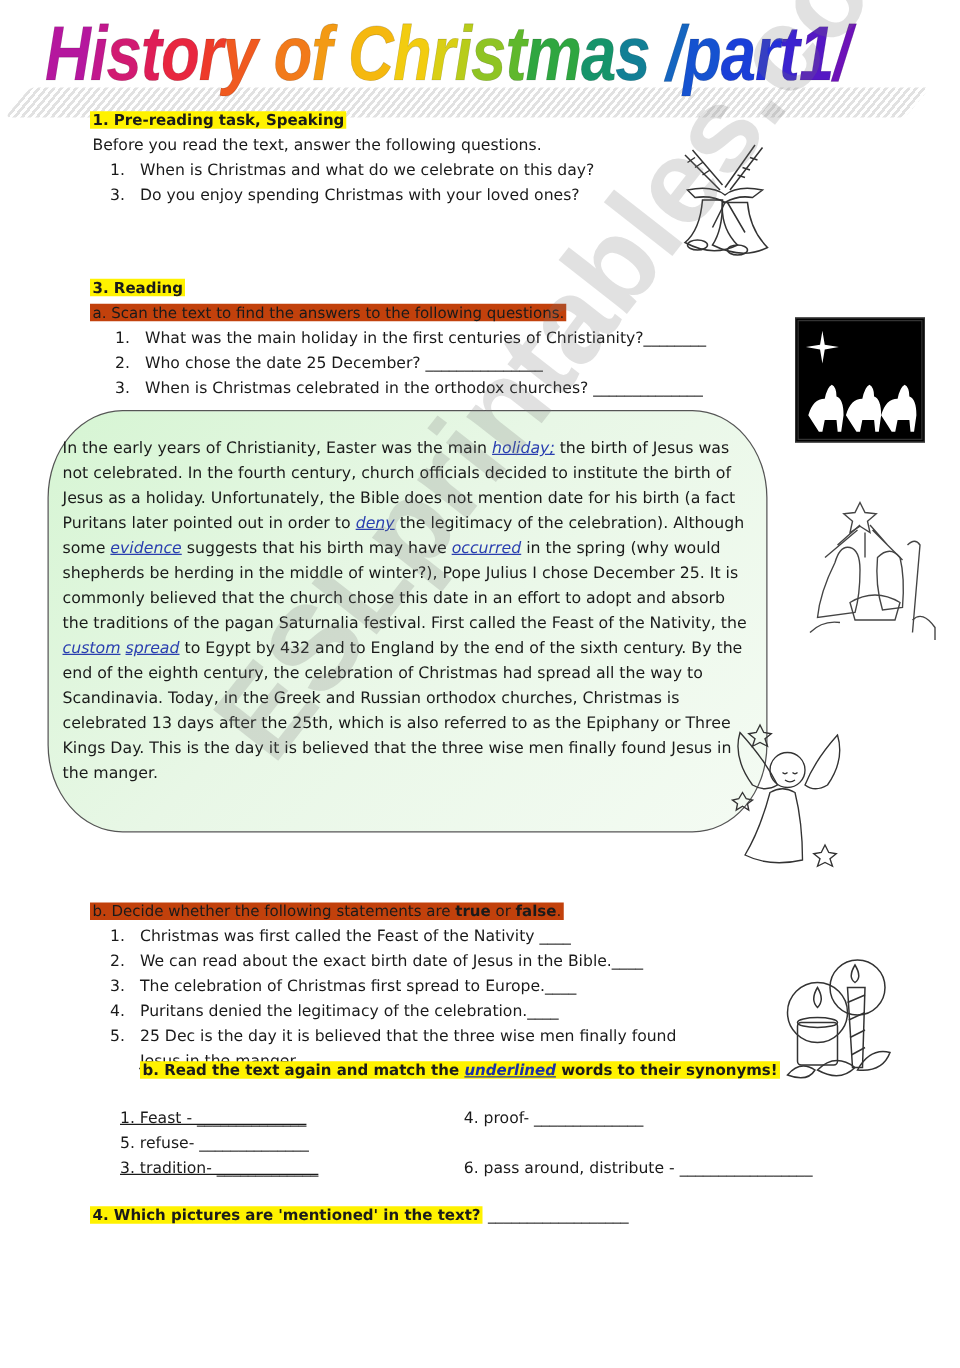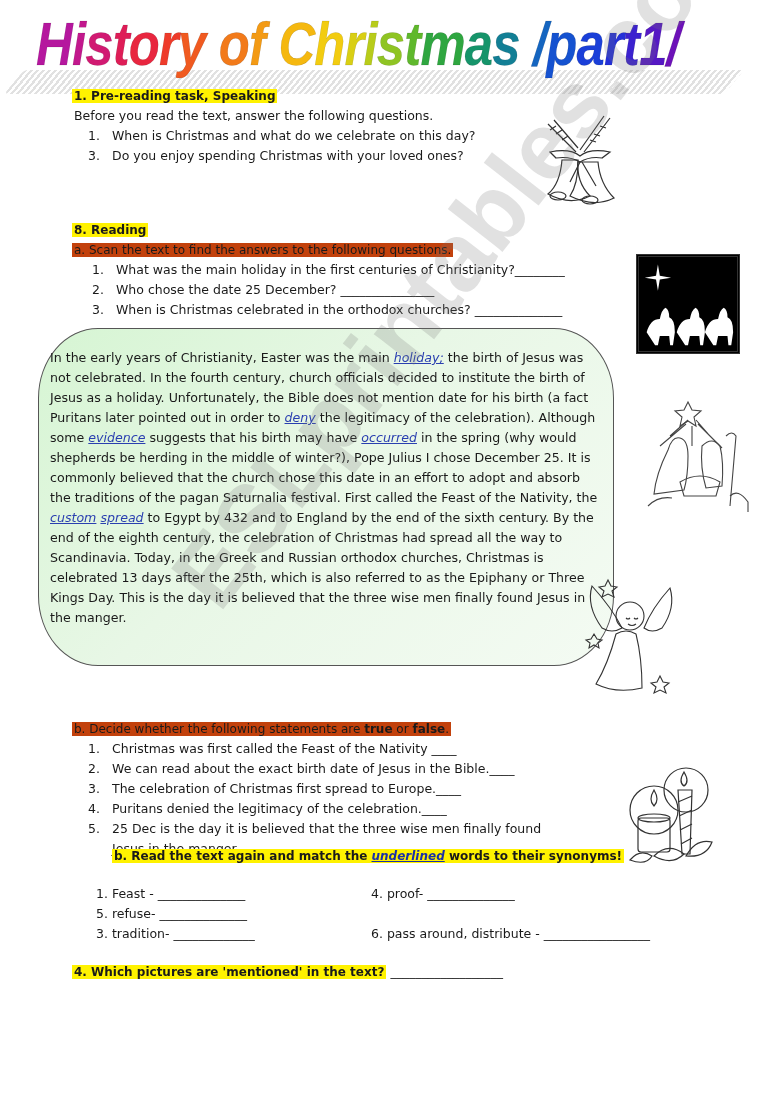--- a/index.html
+++ b/index.html
@@ -32,21 +32,21 @@
 
     .watermark { position: absolute; left: 150px; top: 560px; font-family: "Liberation Sans", sans-serif;
       font-weight: bold; font-size: 96px; color: rgba(120,120,120,.22); transform: rotate(-52deg);
       transform-origin: left top; white-space: nowrap; pointer-events: none; }
 
     .pic { position: absolute; }
     .pic svg { width: 100%; height: 100%; }
     .kings-box { border: 3px double #333; background: #000; }
     .vocab-grid { position: absolute; left: 96px; top: 884px; width: 620px; }
     .vocab-row { display: flex; height: 20px; line-height: 20px; white-space: nowrap; }
-    .vocab-row .c1 { width: 275px; }
+    .vocab-row .c1 { width: 275px; text-decoration: underline; }
     .bold-blue { color: #1a2fa8; font-style: italic; text-decoration: underline; }
   </style>
 </head>
 <body>
 
 <div class="title-wrap">
   <div class="title-shadow"></div>
   <div class="title" id="title"><span style="color: rgb(181, 23, 158);">H</span><span style="color: rgb(194, 24, 141);">i</span><span style="color: rgb(209, 26, 114);">s</span><span style="color: rgb(222, 29, 87);">t</span><span style="color: rgb(232, 38, 63);">o</span><span style="color: rgb(238, 59, 42);">r</span><span style="color: rgb(240, 90, 32);">y</span><span style="color: rgb(0, 0, 0);">&nbsp;</span><span style="color: rgb(242, 122, 26);">o</span><span style="color: rgb(243, 154, 20);">f</span><span style="color: rgb(0, 0, 0);">&nbsp;</span><span style="color: rgb(245, 184, 15);">C</span><span style="color: rgb(242, 204, 16);">h</span><span style="color: rgb(217, 207, 20);">r</span><span style="color: rgb(184, 204, 26);">i</span><span style="color: rgb(143, 196, 35);">s</span><span style="color: rgb(95, 184, 44);">t</span><span style="color: rgb(47, 166, 64);">m</span><span style="color: rgb(22, 148, 106);">a</span><span style="color: rgb(18, 127, 149);">s</span><span style="color: rgb(0, 0, 0);">&nbsp;</span><span style="color: rgb(21, 101, 192);">/</span><span style="color: rgb(21, 82, 208);">p</span><span style="color: rgb(26, 63, 216);">a</span><span style="color: rgb(36, 48, 216);">r</span><span style="color: rgb(59, 34, 207);">t</span><span style="color: rgb(85, 24, 196);">1</span><span style="color: rgb(109, 18, 184);">/</span></div>
 </div>
 
@@ -66,21 +66,21 @@
     <path d="M22 48 Q20 72 8 82 Q30 94 50 84 Q36 70 38 48 Z"></path>
     <path d="M38 50 Q38 72 30 84 Q54 96 74 86 Q60 72 58 50 Z"></path>
     <path d="M10 40 Q30 36 40 44 Q50 36 70 40 L62 46 Q50 44 40 50 Q30 44 16 46 Z"></path>
     <path d="M40 50 L30 70 M42 50 L56 74"></path>
     <ellipse cx="18" cy="84" rx="8" ry="4"></ellipse>
       <ellipse cx="50" cy="88" rx="8" ry="4"></ellipse>
   </svg>
 </div>
 
 <div class="blk" style="top:220px;">
-  <div class="line"><span class="hl">8. Reading</span></div>
+  <div class="line"><span class="hl">3. Reading</span></div>
   <div class="line"><span class="hl-light">a. Scan the text to find the answers to the following questions.</span></div>
   <ol class="q" style="margin-left:20px;" id="s2q">
       <li><span class="n">1.</span><span>What was the main holiday in the first centuries of Christianity?________</span></li>
       <li><span class="n">2.</span><span>Who chose the date 25 December? _______________</span></li>
       <li><span class="n">3.</span><span>When is Christmas celebrated in the orthodox churches? ______________</span></li>
     </ol>
 </div>
 
 <div class="pic kings-box" style="left:636px;top:254px;width:104px;height:100px;">
   <svg viewBox="0 0 104 100">

